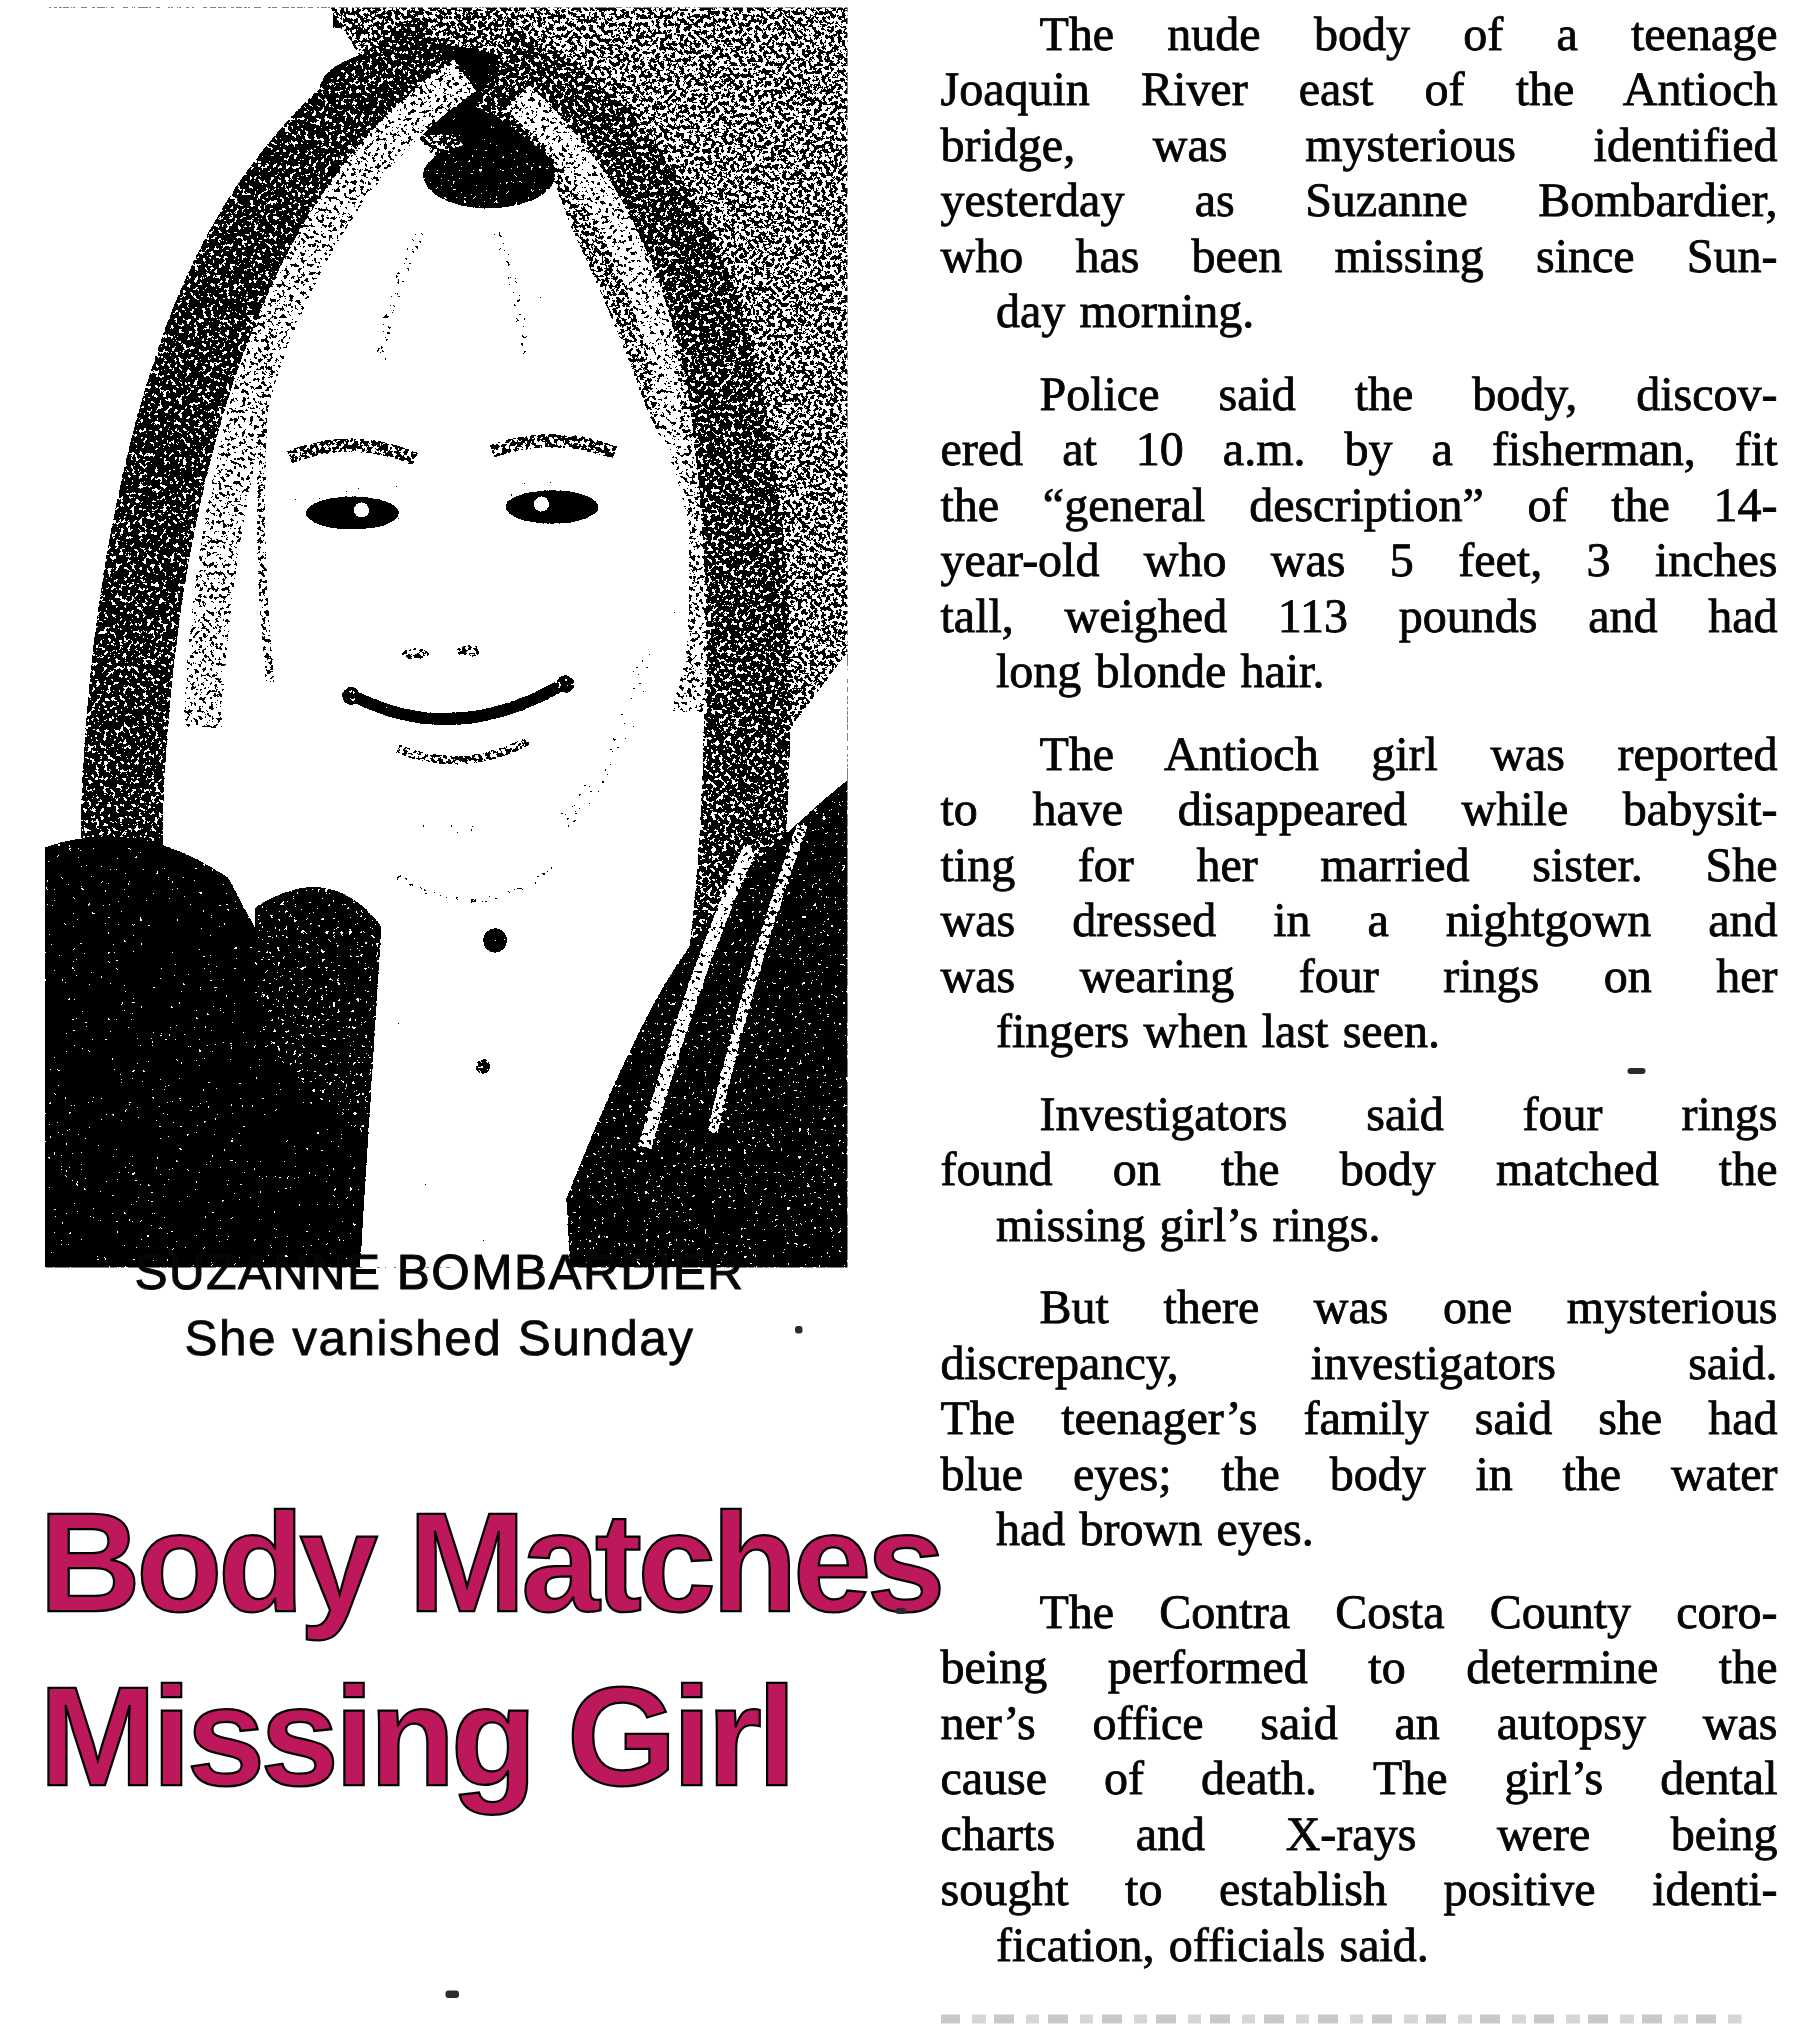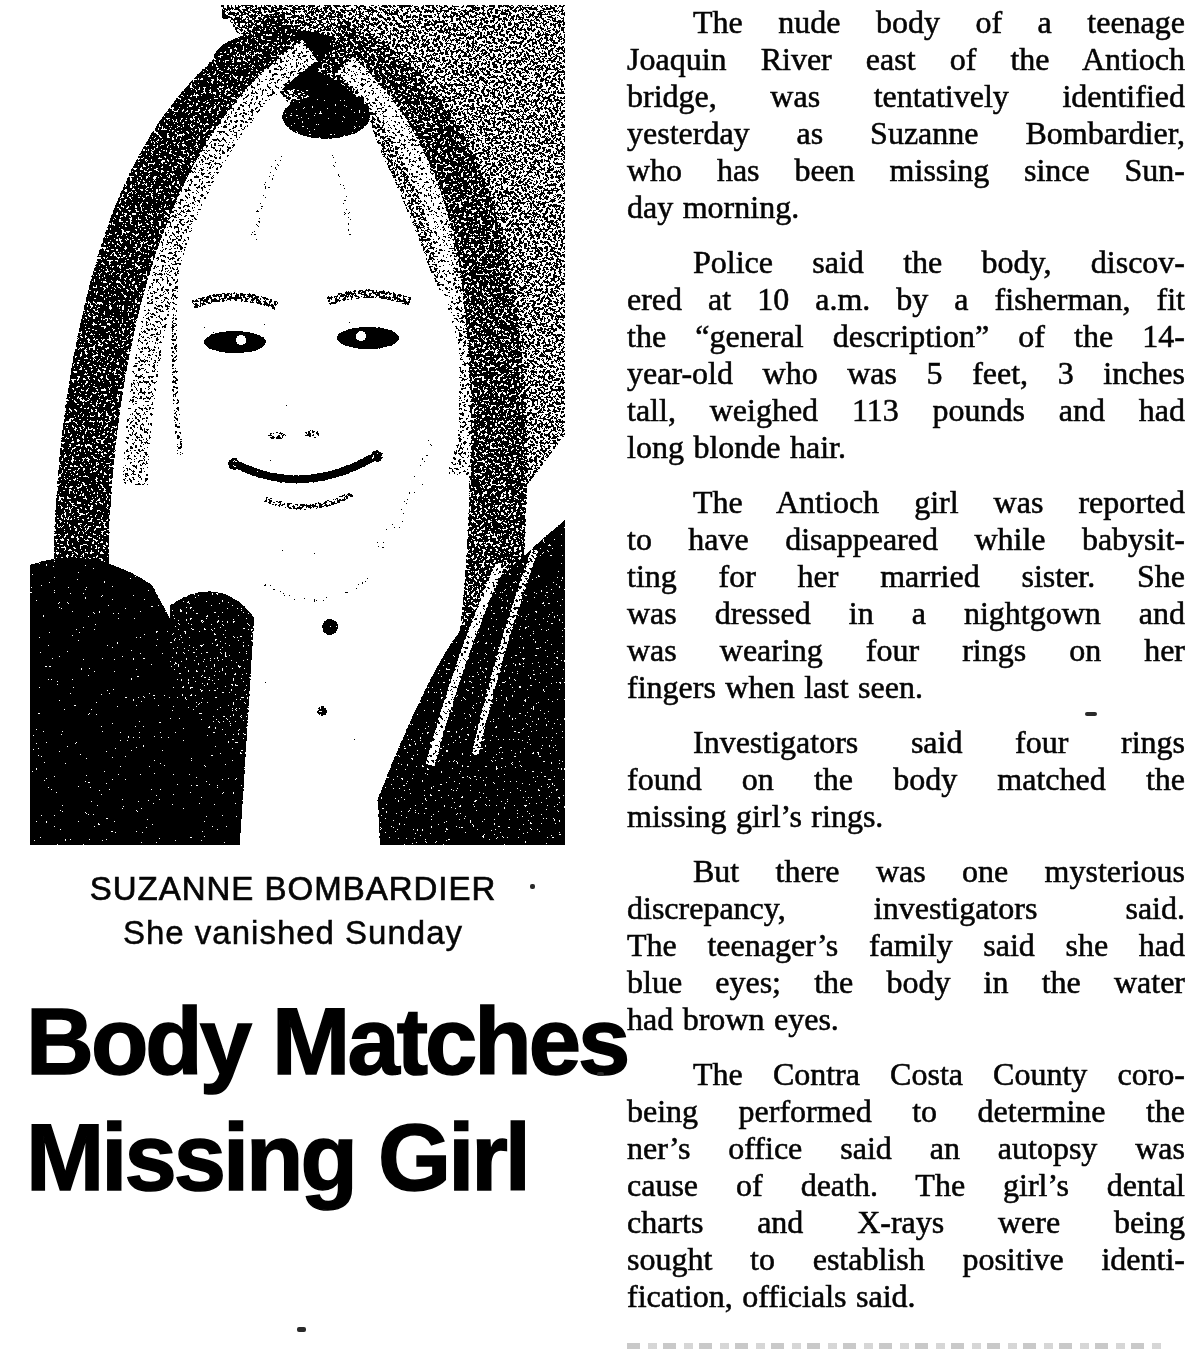--- a/index.html
+++ b/index.html
@@ -3,41 +3,41 @@
 <meta charset="utf-8">
 <style>
   html,body{margin:0;padding:0;background:#ffffff;}
   body{width:1200px;height:1359px;position:relative;overflow:hidden;
        font-family:"Liberation Serif","DejaVu Serif",serif;color:#050505;}
 
   
   .photo-wrap{position:absolute;left:30px;top:5px;width:535px;height:840px;}
   .photo-wrap svg{display:block;width:100%;height:100%;}
 
-  .caption{position:absolute;left:18px;top:867px;width:550px;text-align:center;
+  .caption{position:absolute;left:18px;top:826px;width:550px;text-align:center;
            font-family:"Liberation Sans","DejaVu Sans",sans-serif;}
   .caption .name{font-size:33px;font-weight:400;letter-spacing:1px;
                  -webkit-text-stroke:0.7px #0a0a0a;line-height:44px;}
   .caption .sub{font-size:33px;font-weight:400;letter-spacing:1px;
                 -webkit-text-stroke:0.5px #0a0a0a;line-height:44px;}
 
   .headline{position:absolute;left:26px;top:984px;width:580px;
             font-family:"Liberation Sans","DejaVu Sans",sans-serif;
             font-weight:700;font-size:94px;line-height:116px;letter-spacing:-3px;
-            -webkit-text-stroke:1.5px #000;color:#000000;}
+            -webkit-text-stroke:1.5px #000;color:#be185d;}
   .headline .hline{white-space:nowrap;}
 
   
   .article{position:absolute;left:627px;top:4px;width:558px;
            font-size:32px;line-height:37px;word-spacing:1.5px;
            -webkit-text-stroke:0.55px #050505;}
   .para{margin:0 0 18px 0;}
   .line{text-align:justify;text-align-last:justify;white-space:normal;height:37px;overflow:visible;}
   .line.first{text-indent:66px;}
-  .line.last{text-align-last:left;}
+  .line.last{text-align-last:left;margin-left:37px;}
 
   
   .artifact{position:absolute;background:#2a2a2a;border-radius:2px;}
   .a-dot1{left:530px;top:884px;width:5px;height:5px;}
   .a-dash1{left:1085px;top:712px;width:12px;height:4px;}
   .a-dash2{left:297px;top:1327px;width:9px;height:5px;}
   .a-dash3{left:597px;top:1072px;width:7px;height:4px;}
   .cutoff{position:absolute;left:627px;top:1343px;width:534px;height:6px;opacity:.55;
           background:repeating-linear-gradient(90deg,#9d9d9d 0 13px,transparent 13px 21px,
                      #b5b5b5 21px 30px,transparent 30px 36px);}
@@ -129,21 +129,21 @@
 
 <div class="headline">
   <div class="hline">Body Matches</div>
   <div class="hline">Missing Girl</div>
 </div>
 
 <div class="article">
     <div class="para">
       <div class="line first">The nude body of a teenage</div>
       <div class="line">Joaquin River east of the Antioch</div>
-      <div class="line">bridge, was tentatively identified</div>
+      <div class="line">bridge, was mysterious identified</div>
       <div class="line">yesterday as Suzanne Bombardier,</div>
       <div class="line">who has been missing since Sun-</div>
       <div class="line last">day morning.</div>
     </div>
     <div class="para">
       <div class="line first">Police said the body, discov-</div>
       <div class="line">ered at 10 a.m. by a fisherman, fit</div>
       <div class="line">the “general description” of the 14-</div>
       <div class="line">year-old who was 5 feet, 3 inches</div>
       <div class="line">tall, weighed 113 pounds and had</div>

